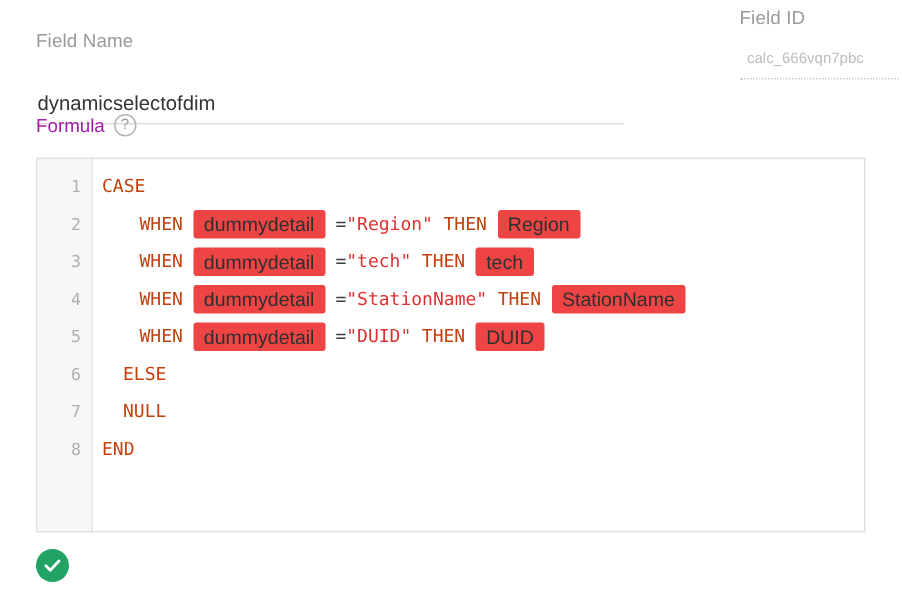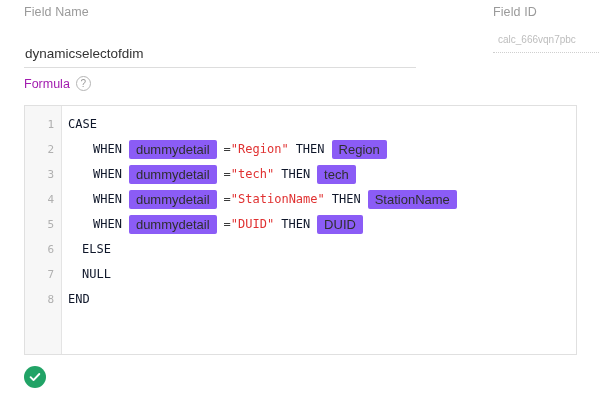--- a/index.html
+++ b/index.html
@@ -32,21 +32,21 @@
   .field-label {
     font-size: 12.5px;
     color: #9a9a9a;
     letter-spacing: 0.1px;
     line-height: 14px;
   }
 
   .field-name-block {
     position: absolute;
     left: 24px;
-    top: 5px;
+    top: 20px;
     width: 392px;
   }
 
   .field-id-block {
     position: absolute;
     left: 493px;
     top: 5px;
     width: 110px;
   }
 
@@ -159,26 +159,26 @@
   }
 
   .code-line {
     height: 25px;
     line-height: 25px;
     white-space: pre;
     display: flex;
     align-items: center;
   }
 
-  .kw { color: #0f172a; }
+  .kw { color: #c2410c; }
   .str { color: #e03131; }
   .op  { color: #3b3b3b; }
 
   .pill {
-    background: #8b5cf6;
+    background: #ef4444;
     color: #2f2f2f;
     border-radius: 2px;
     font-family: "Liberation Sans", sans-serif;
     font-size: 13px;
     line-height: 19px;
     height: 19px;
     padding: 0 7px;
     display: inline-flex;
     align-items: center;
     cursor: pointer;

